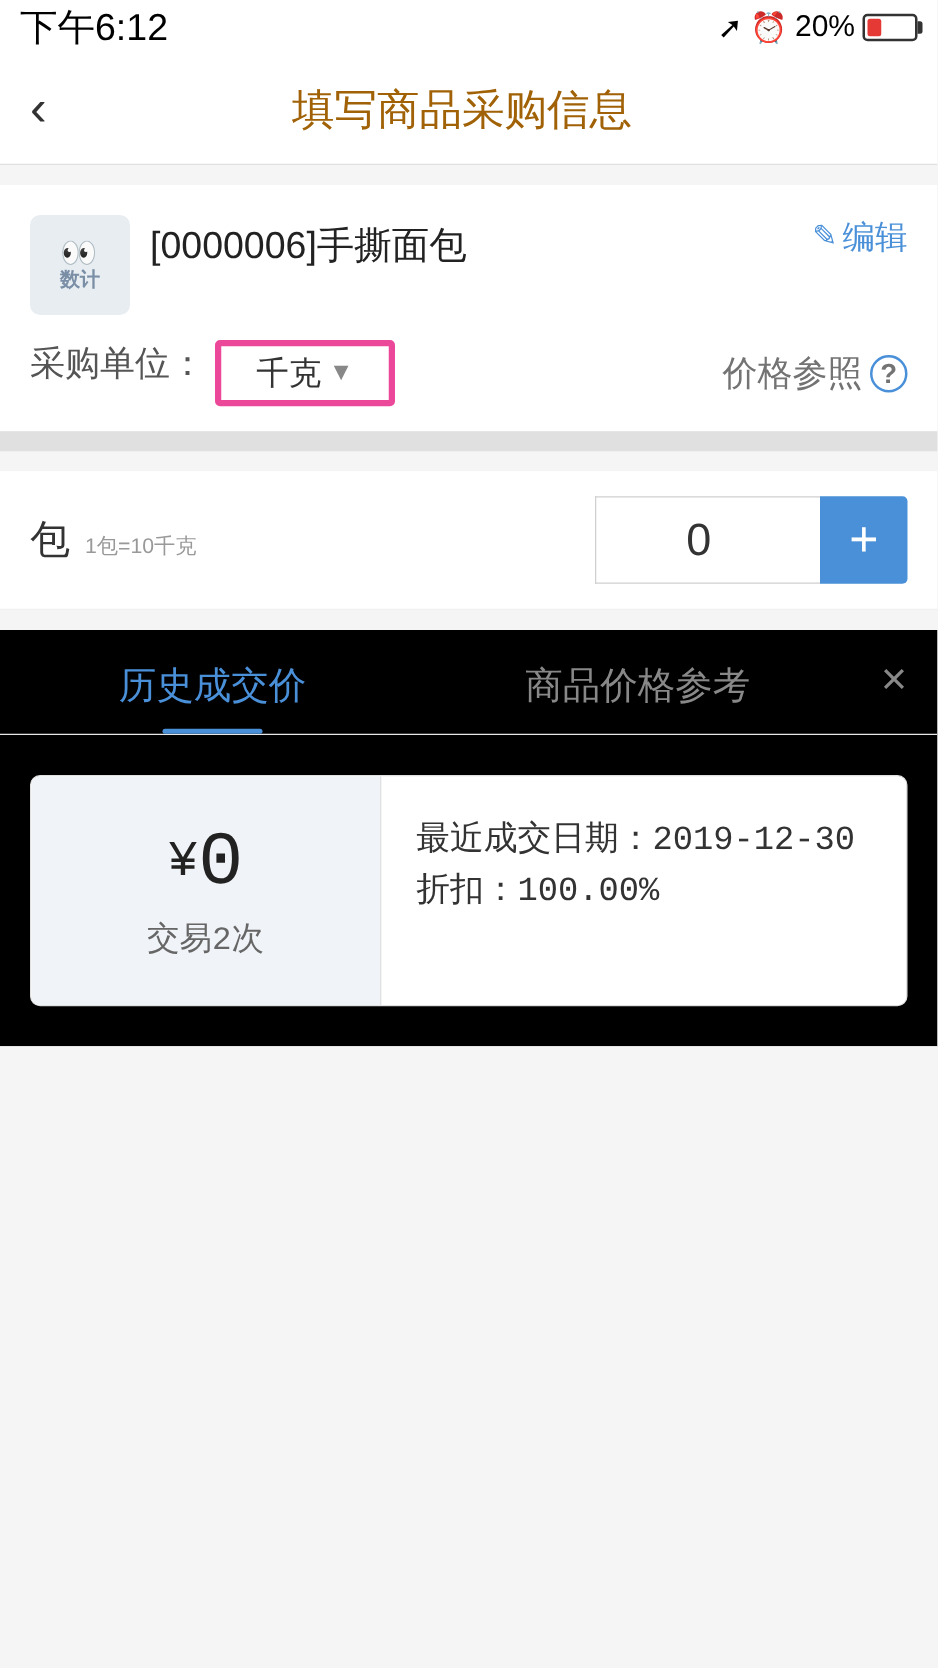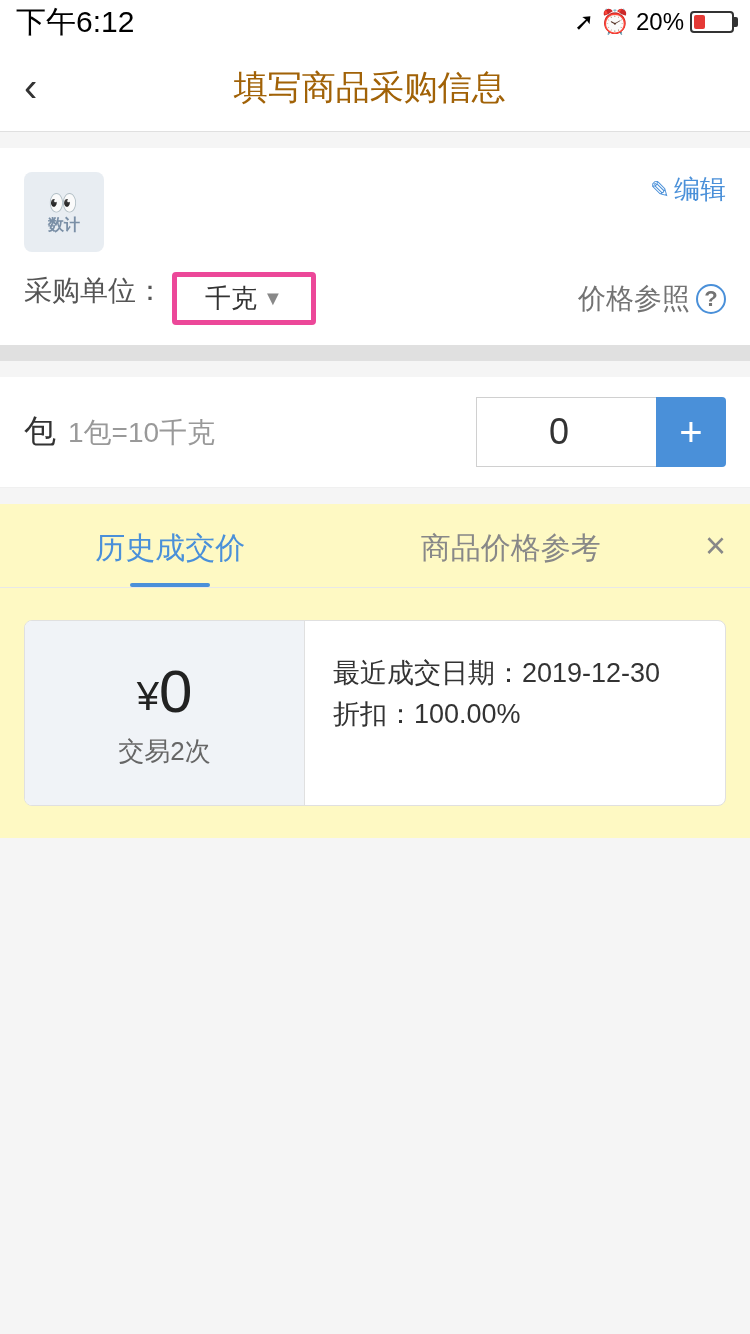--- a/index.html
+++ b/index.html
@@ -212,21 +212,21 @@
       display: flex;
       align-items: baseline;
       gap: 12px;
     }
     .quantity-unit {
       font-size: 32px;
       color: #333;
       font-weight: 500;
     }
     .quantity-hint {
-      font-size: 28px;
+      font-size: 17px;
       color: #999;
     }
     .quantity-input-wrap {
       display: flex;
       align-items: center;
       gap: 0;
     }
     .quantity-input {
       width: 180px;
       height: 70px;
@@ -247,22 +247,23 @@
       font-size: 40px;
       display: flex;
       align-items: center;
       justify-content: center;
       cursor: pointer;
       border-radius: 0 4px 4px 0;
     }
 
     
     .tabs-section {
-      background: #fef9c3;
+      background: #000000;
       margin-top: 16px;
+      font-family: Liberation Mono, monospace;
     }
     .tabs-header {
       display: flex;
       align-items: center;
       border-bottom: 1px solid #e8e8e8;
       position: relative;
     }
     .tab-item {
       flex: 1;
       text-align: center;
@@ -371,20 +372,21 @@
 
 <div class="product-section">
   <div class="product-header">
     <div class="product-info">
       <div class="product-logo">
         <div class="product-logo-inner">
           <span class="product-logo-eyes">👀</span>
           <span class="product-logo-text">数计</span>
         </div>
       </div>
+      <span class="product-name">[0000006]手撕面包</span>
     </div>
     <div class="product-edit">
       <span class="edit-icon">✎</span>
       <span>编辑</span>
     </div>
   </div>
 
   <div class="product-unit-row">
     <div style="display:flex;align-items:flex-start;">
       <span class="unit-label">采购单位：</span>

